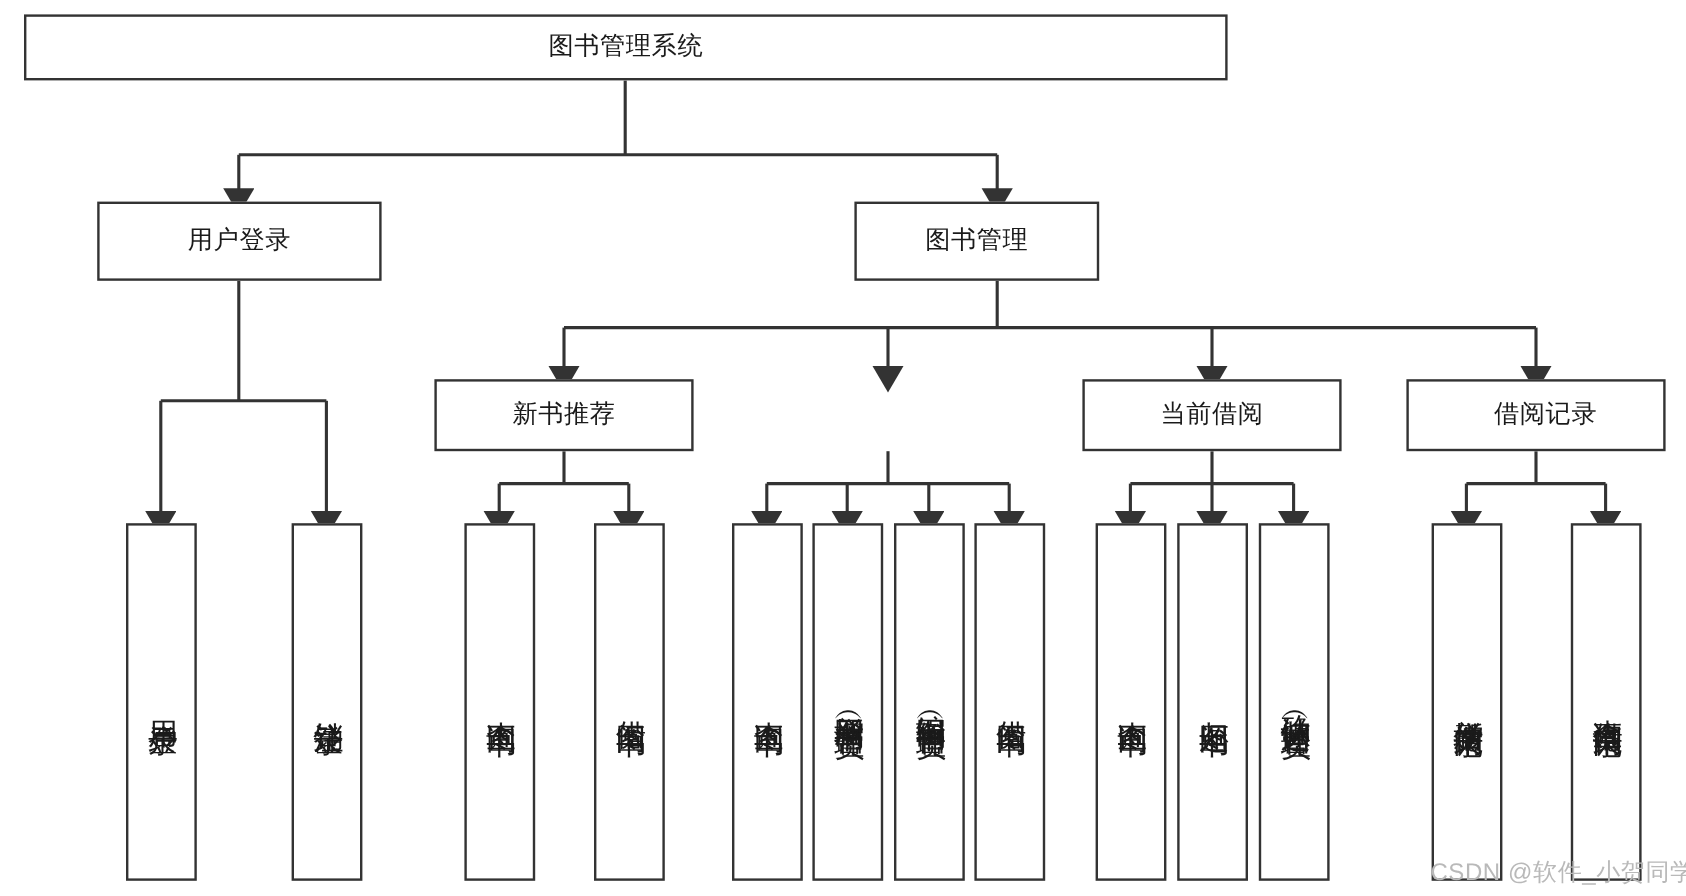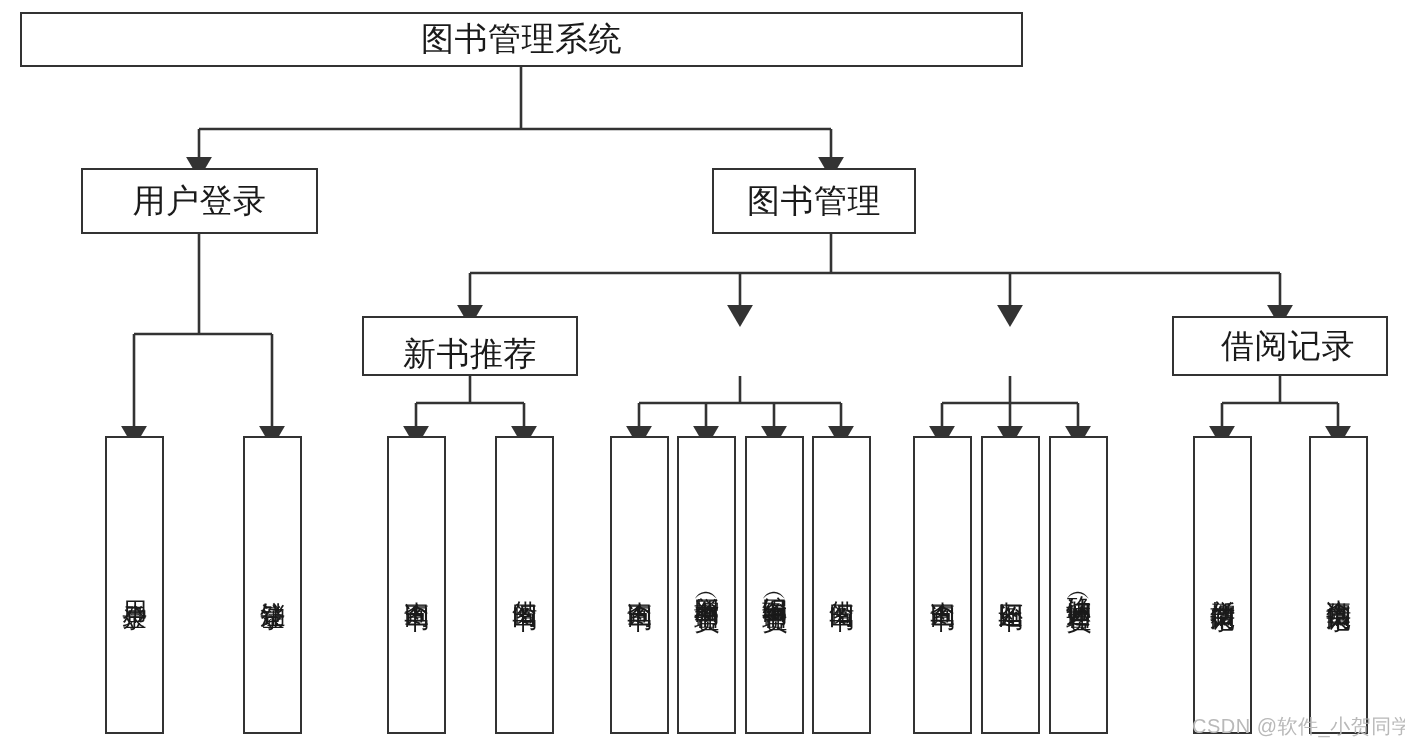--- a/index.html
+++ b/index.html
@@ -35,21 +35,21 @@
     color: #1a1a1a;
     z-index: 2;
   }
   .node-label {
     display: block;
     text-align: center;
     line-height: 1.18;
     white-space: nowrap;
   }
   .horiz .node-label {
-    font-size: 33px;
+    font-size: 21px;
     letter-spacing: 0.5px;
   }
   .vert .node-label {
     writing-mode: vertical-rl;
     text-orientation: upright;
     font-size: 25px;
     letter-spacing: 2px;
   }
   .watermark {
     position: absolute;
@@ -122,22 +122,25 @@
     <span class="node-label">图书管理系统</span>
   </div>
 
   <div class="node horiz" style="left:81px; top:168px; width:237px; height:66px;">
     <span class="node-label">用户登录</span>
   </div>
   <div class="node horiz" style="left:712px; top:168px; width:204px; height:66px;">
     <span class="node-label">图书管理</span>
   </div>
 
-  <div class="node horiz" style="left:362px; top:316px; width:216px; height:60px;align-items:flex-end;">
+  <div class="node horiz" style="left:362px; top:316px; width:216px; height:60px;">
     <span class="node-label">新书推荐</span>
+  </div>
+  <div class="node horiz" style="left:902px; top:316px; width:216px; height:60px;">
+    <span class="node-label">当前借阅</span>
   </div>
   <div class="node horiz" style="left:1172px; top:316px; width:216px; height:60px;padding-left:16px;">
     <span class="node-label">借阅记录</span>
   </div>
 
   <div class="node vert" style="left:105px; top:436px; width:59px; height:298px;">
     <span class="node-label">用户登录</span>
   </div>
   <div class="node vert" style="left:243px; top:436px; width:59px; height:298px;">
     <span class="node-label">注销登录</span>

